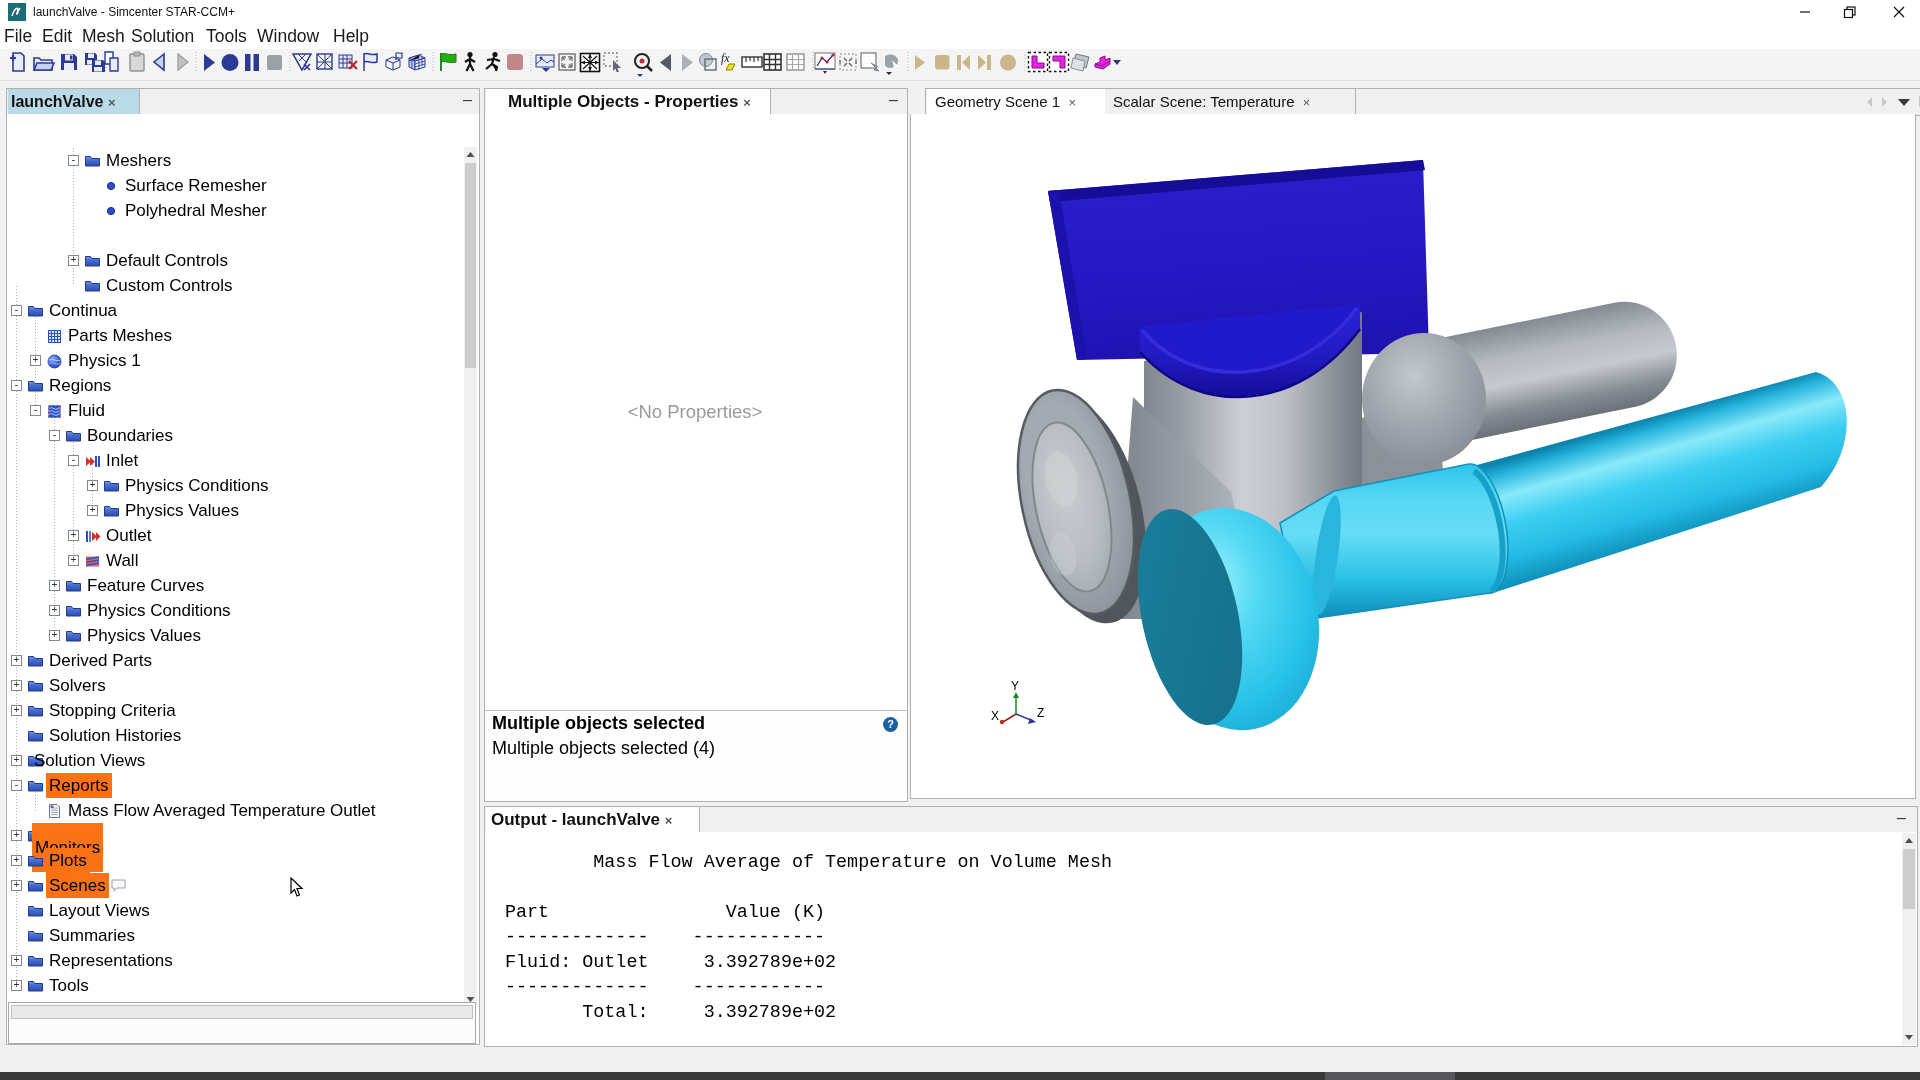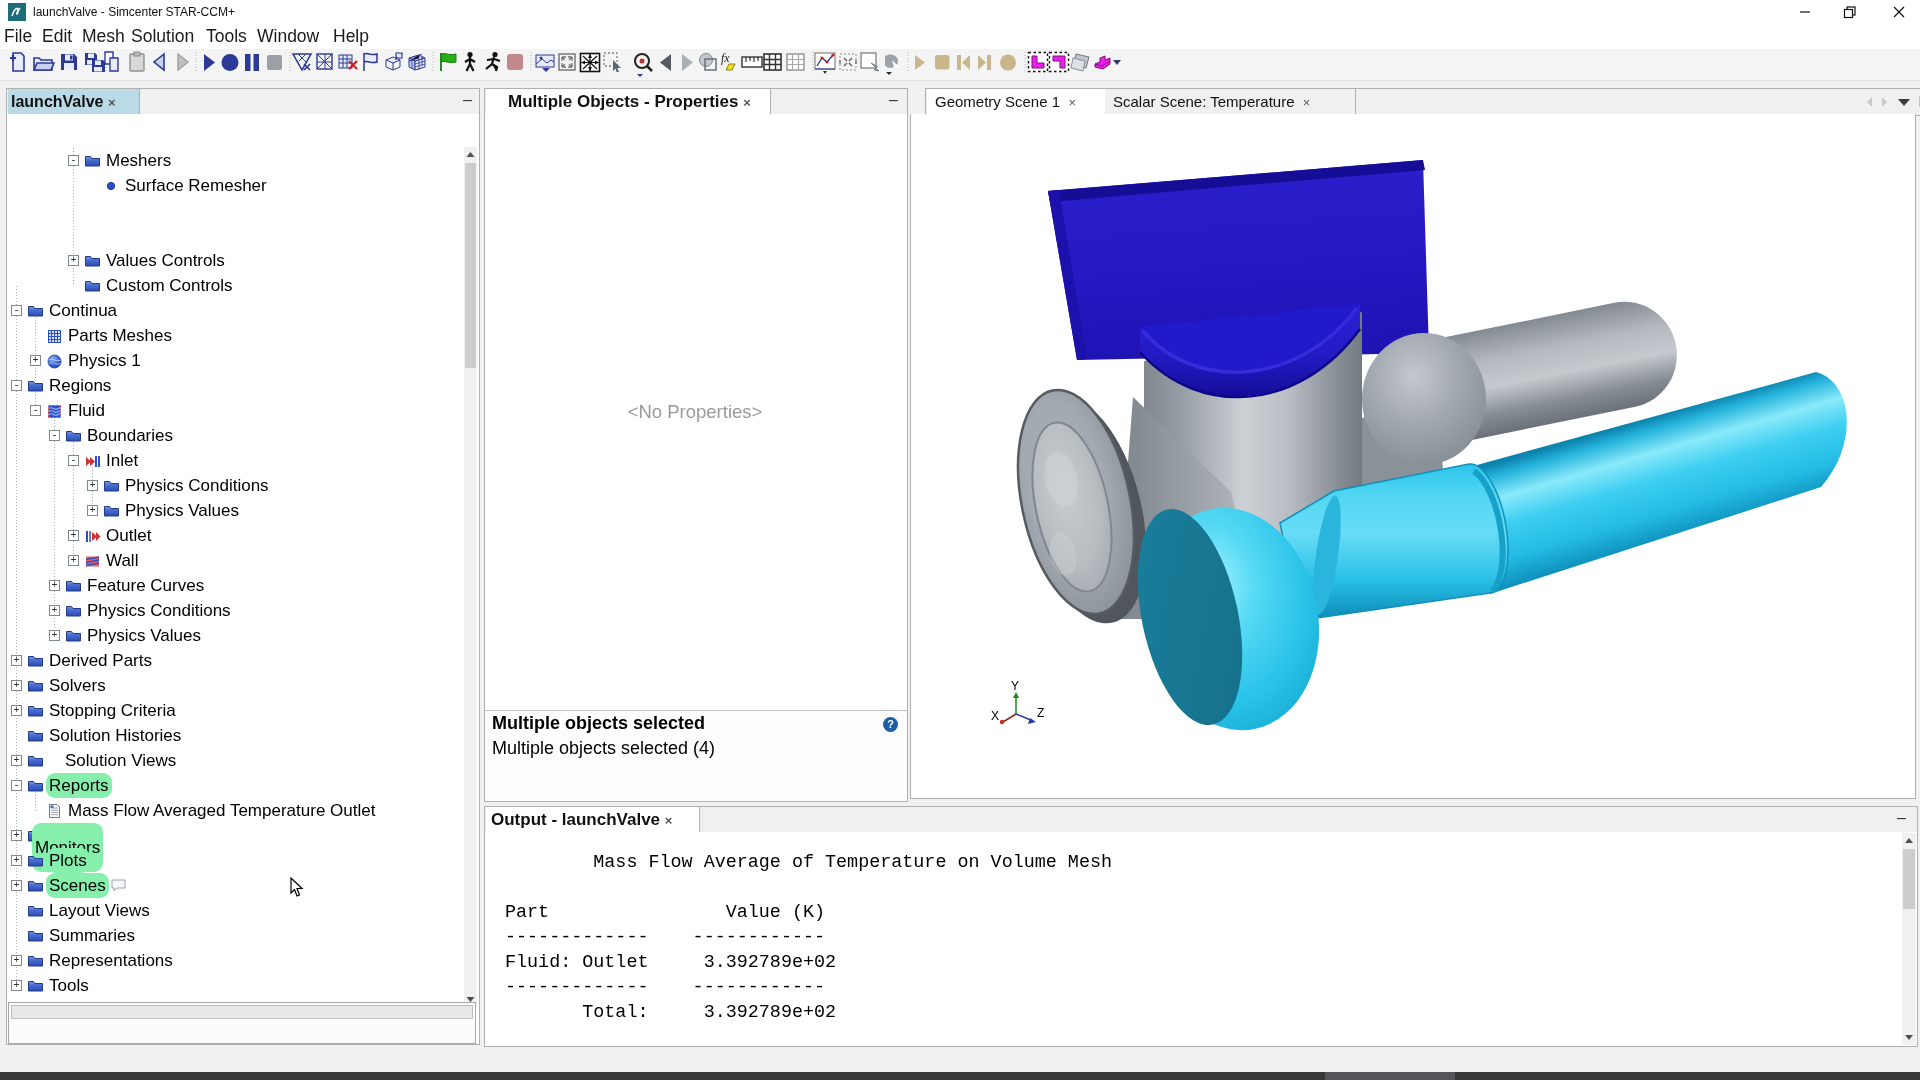--- a/index.html
+++ b/index.html
@@ -16,21 +16,21 @@
 .minus{position:absolute;font-size:16px;color:#333;}
 
 #lp-tabbar{left:6px;top:88px;width:472px;height:26px;}
 #lp-tab{left:1px;width:128px;background:#b9dae6;border-right:1px solid #b0b0b0;font-weight:bold;padding-left:3px;font-size:16px;}
 #lp-body{left:6px;top:114px;width:472px;height:930px;background:#ffffff;border:1px solid #b0b0b0;border-top:none;}
 #sim-tabs{left:0px;top:3px;width:470px;height:29px;border-bottom:1px solid #c8c8c8;background:#fff;}
 #sim-tab1{left:1px;top:0px;width:80px;height:28px;background:#b9dae6;padding:0 4px;font-size:17.5px;line-height:28px;}
 #sim-tab2{left:95px;top:0px;font-size:17.5px;line-height:28px;color:#111;}
 #treewrap{left:1px;top:33px;width:456px;height:860px;overflow:hidden;background:#fff;}
 .trow{position:absolute;height:25px;line-height:25px;font-size:17px;color:#000;white-space:nowrap;}
-.tsel{background:#86efac;border-radius:9px;}
+.tsel{background:#f97316;}
 .eb{position:absolute;width:9px;height:9px;border:1px solid #808890;background:#fff;top:7px;}
 .eb:before{position:absolute;left:0;top:0;width:9px;height:9px;line-height:9px;text-align:center;font-size:10px;font-family:"Liberation Mono",monospace;color:#303030;content:"+";}
 .ebm:before{content:"-";}
 .ticon{position:absolute;top:4px;}
 .tlabel{position:absolute;top:0;}
 
 .sbv{position:absolute;background:#f0f0f0;}
 .sbthumb{position:absolute;background:#cdcdcd;}
 
 #mp-tabbar{left:484px;top:88px;width:422px;height:26px;}
@@ -370,26 +370,32 @@
           <use href="#i-folder"></use>
         </svg>
         <span class="tlabel" style="left:98px">Meshers</span>
       </div>
 <div class="trow" style="left:0;top:26.2px;width:456px">
         <svg class="ticon" style="left:95px" width="17" height="17">
           <use href="#i-bullet"></use>
         </svg>
         <span class="tlabel" style="left:117px">Surface Remesher</span>
       </div>
+<div class="trow" style="left:0;top:51.2px;width:456px">
+        <svg class="ticon" style="left:95px" width="17" height="17">
+          <use href="#i-bullet"></use>
+        </svg>
+        <span class="tlabel" style="left:117px">Polyhedral Mesher</span>
+      </div>
 <div class="trow" style="left:0;top:101.2px;width:456px">
         <div class="eb" style="left:60px"></div>
         <svg class="ticon" style="left:76px" width="17" height="17">
           <use href="#i-folder"></use>
         </svg>
-        <span class="tlabel" style="left:98px">Values Controls</span>
+        <span class="tlabel" style="left:98px">Default Controls</span>
       </div>
 <div class="trow" style="left:0;top:126.2px;width:456px">
         <svg class="ticon" style="left:76px" width="17" height="17">
           <use href="#i-folder"></use>
         </svg>
         <span class="tlabel" style="left:98px">Custom Controls</span>
       </div>
 <div class="trow" style="left:0;top:151.2px;width:456px">
         <div class="eb ebm" style="left:3px"></div>
         <svg class="ticon" style="left:19px" width="17" height="17">
@@ -512,21 +518,21 @@
         <svg class="ticon" style="left:19px" width="17" height="17">
           <use href="#i-folder"></use>
         </svg>
         <span class="tlabel" style="left:41px">Solution Histories</span>
       </div>
 <div class="trow" style="left:0;top:601.2px;width:456px">
         <div class="eb" style="left:3px"></div>
         <svg class="ticon" style="left:19px" width="17" height="17">
           <use href="#i-folder"></use>
         </svg>
-        <span class="tlabel" style="left:57px">Solution Views</span>
+        <span class="tlabel" style="left:26px">Solution Views</span>
       </div>
 <div class="trow" style="left:0;top:626.2px;width:456px">
         <div class="eb ebm" style="left:3px"></div>
         <svg class="ticon" style="left:19px" width="17" height="17">
           <use href="#i-folder"></use>
         </svg>
         <span class="tlabel tsel" style="left:38px;padding:0 3px">Reports</span>
       </div>
 <div class="trow" style="left:0;top:651.2px;width:456px">
         <svg class="ticon" style="left:38px" width="17" height="17">

